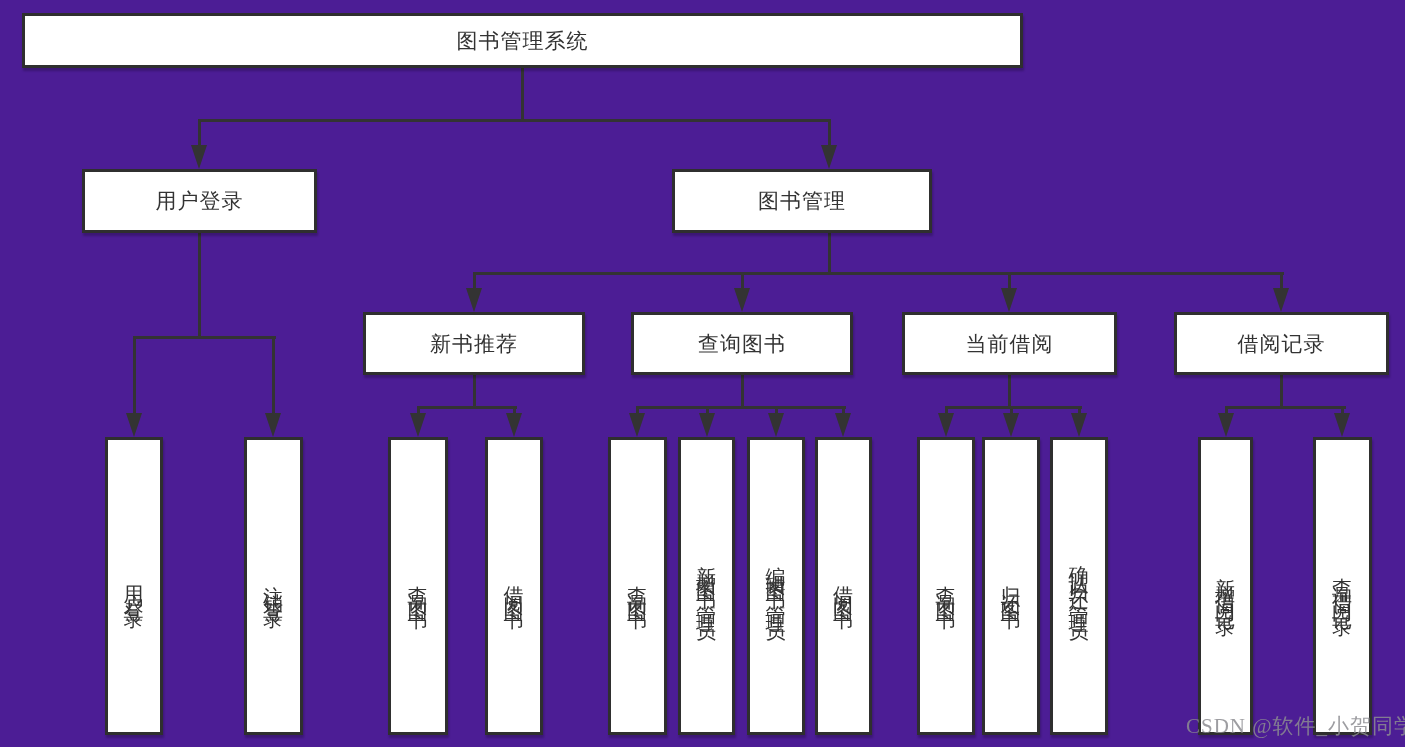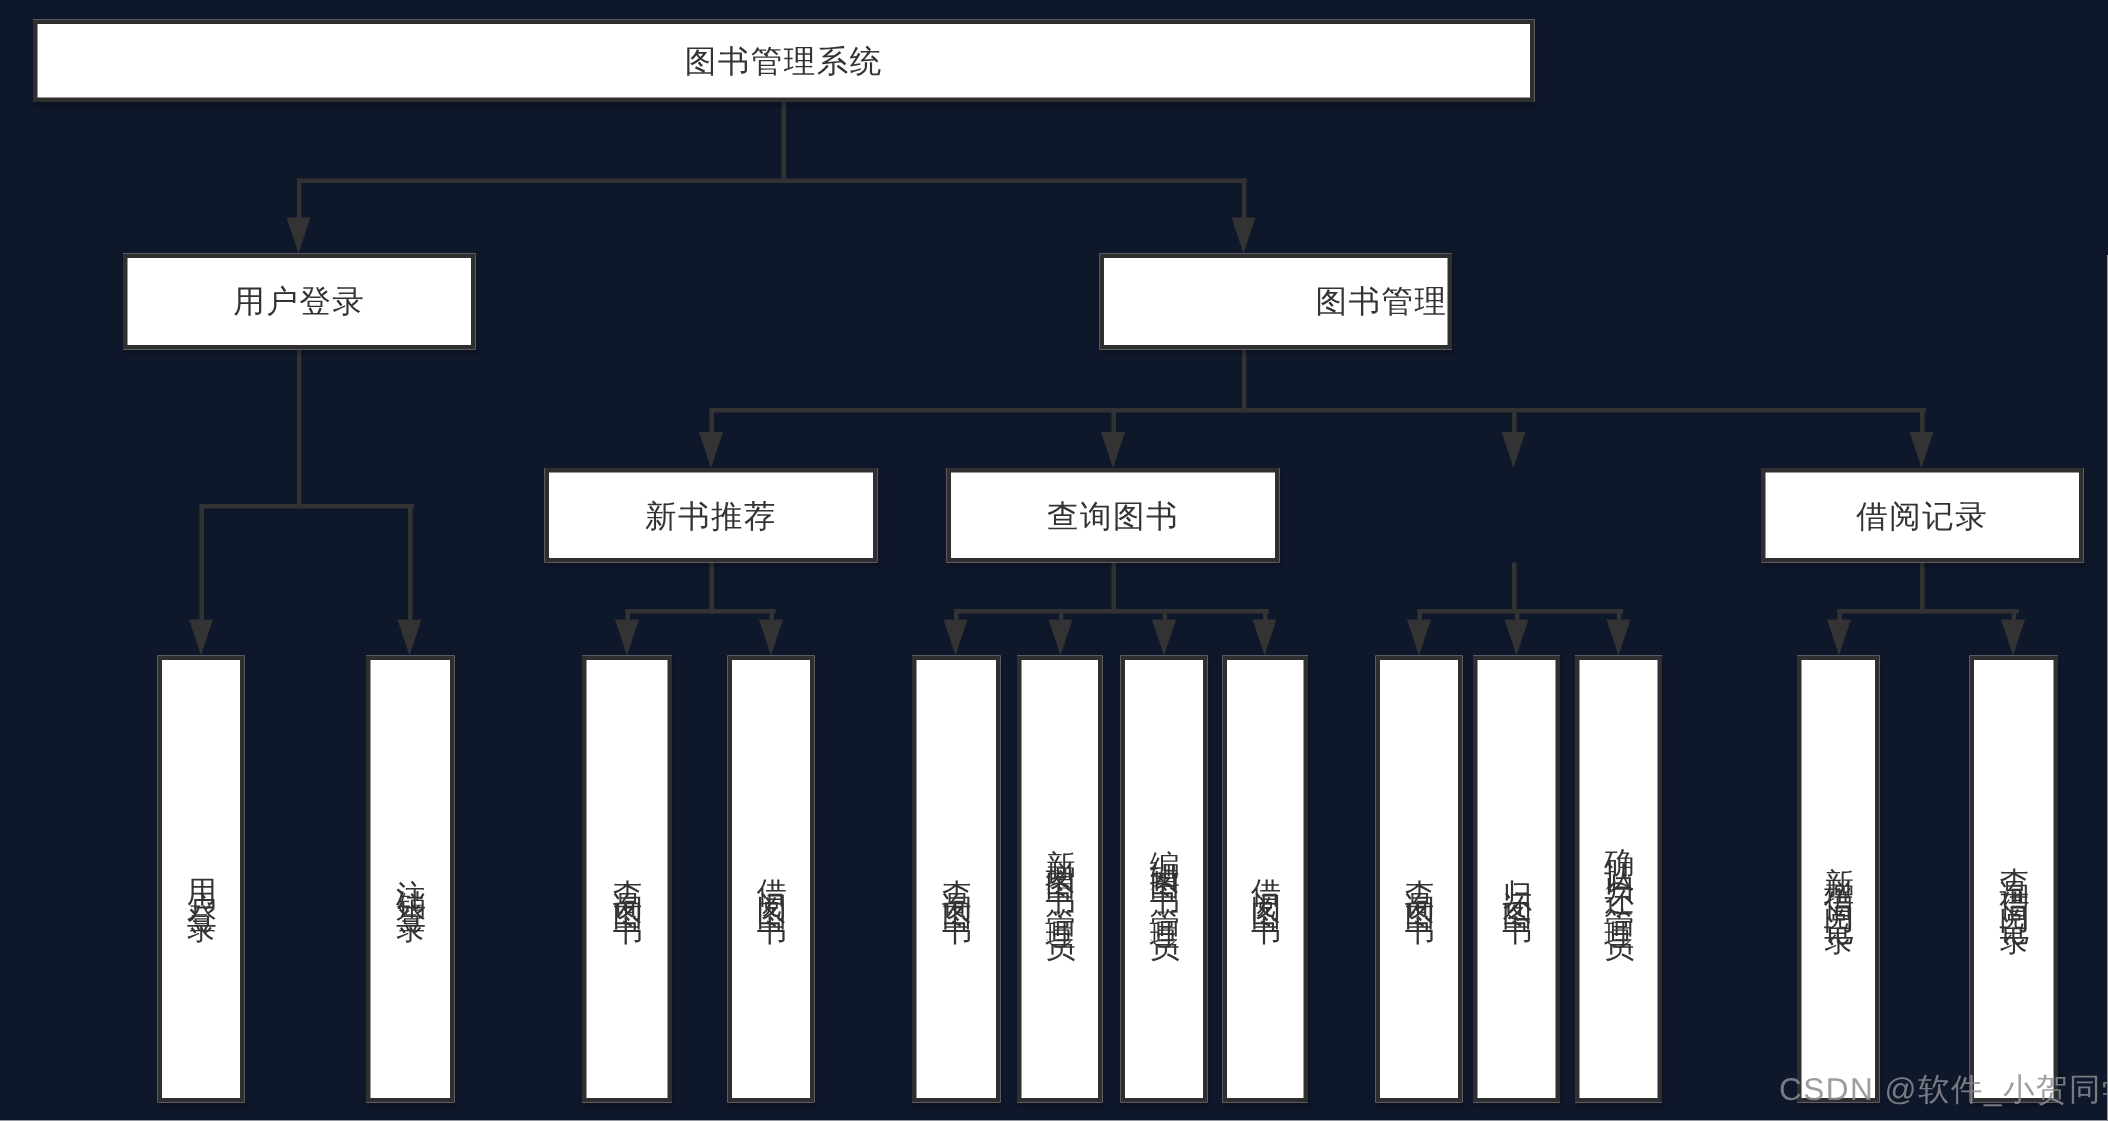--- a/index.html
+++ b/index.html
@@ -1,21 +1,21 @@
 <!DOCTYPE html>
 <html><head>
 <meta charset="utf-8">
 <style>
   html,body{margin:0;padding:0;background:#ffffff;}
   #canvas{
     position:relative;
     width:1405px;height:747px;
-    background:#0f172a;
+    background:#4c1d95;
     overflow:hidden;
-    font-family:Liberation Sans, sans-serif;
+    font-family:Liberation Serif, serif;
     color:#333333;
   }
   .node{
     position:absolute;
     box-sizing:border-box;
     border:3px solid #2f2f2f;
     background:#ffffff;
     display:flex;
     align-items:center;
     justify-content:center;
@@ -76,21 +76,21 @@
   <div class="vline" style="left:521px;top:68px;height:54px;"></div>
   <div class="hline" style="left:198px;top:119px;width:633px;"></div>
   <div class="vline" style="left:198px;top:119px;height:28px;"></div>
   <div class="arrow" style="left:191px;top:145px;"></div>
   <div class="vline" style="left:828px;top:119px;height:28px;"></div>
   <div class="arrow" style="left:821px;top:145px;"></div>
 
   <div class="node" style="left:82px;top:169px;width:235px;height:64px;">
     <span>用户登录</span>
   </div>
-  <div class="node" style="left:733px;top:169px;width:235px;height:64px;justify-content:flex-end;">
+  <div class="node" style="left:672px;top:169px;width:260px;height:64px;">
     <span>图书管理</span>
   </div>
 
   <div class="vline" style="left:198px;top:233px;height:106px;"></div>
   <div class="hline" style="left:133px;top:336px;width:143px;"></div>
   <div class="vline" style="left:133px;top:336px;height:79px;"></div>
   <div class="arrow" style="left:126px;top:413px;"></div>
   <div class="vline" style="left:272px;top:336px;height:79px;"></div>
   <div class="arrow" style="left:265px;top:413px;"></div>
 
@@ -104,20 +104,23 @@
   <div class="arrow" style="left:1001px;top:288px;"></div>
   <div class="vline" style="left:1280px;top:272px;height:18px;"></div>
   <div class="arrow" style="left:1273px;top:288px;"></div>
 
   <div class="node" style="left:363px;top:312px;width:222px;height:63px;">
     <span>新书推荐</span>
   </div>
   <div class="node" style="left:631px;top:312px;width:222px;height:63px;">
     <span>查询图书</span>
   </div>
+  <div class="node" style="left:902px;top:312px;width:215px;height:63px;">
+    <span>当前借阅</span>
+  </div>
   <div class="node" style="left:1174px;top:312px;width:215px;height:63px;">
     <span>借阅记录</span>
   </div>
 
   <div class="vline" style="left:473px;top:375px;height:34px;"></div>
   <div class="hline" style="left:417px;top:406px;width:100px;"></div>
   <div class="vline" style="left:417px;top:406px;height:10px;"></div>
   <div class="arrow" style="left:410px;top:413px;"></div>
   <div class="vline" style="left:513px;top:406px;height:10px;"></div>
   <div class="arrow" style="left:506px;top:413px;"></div>

